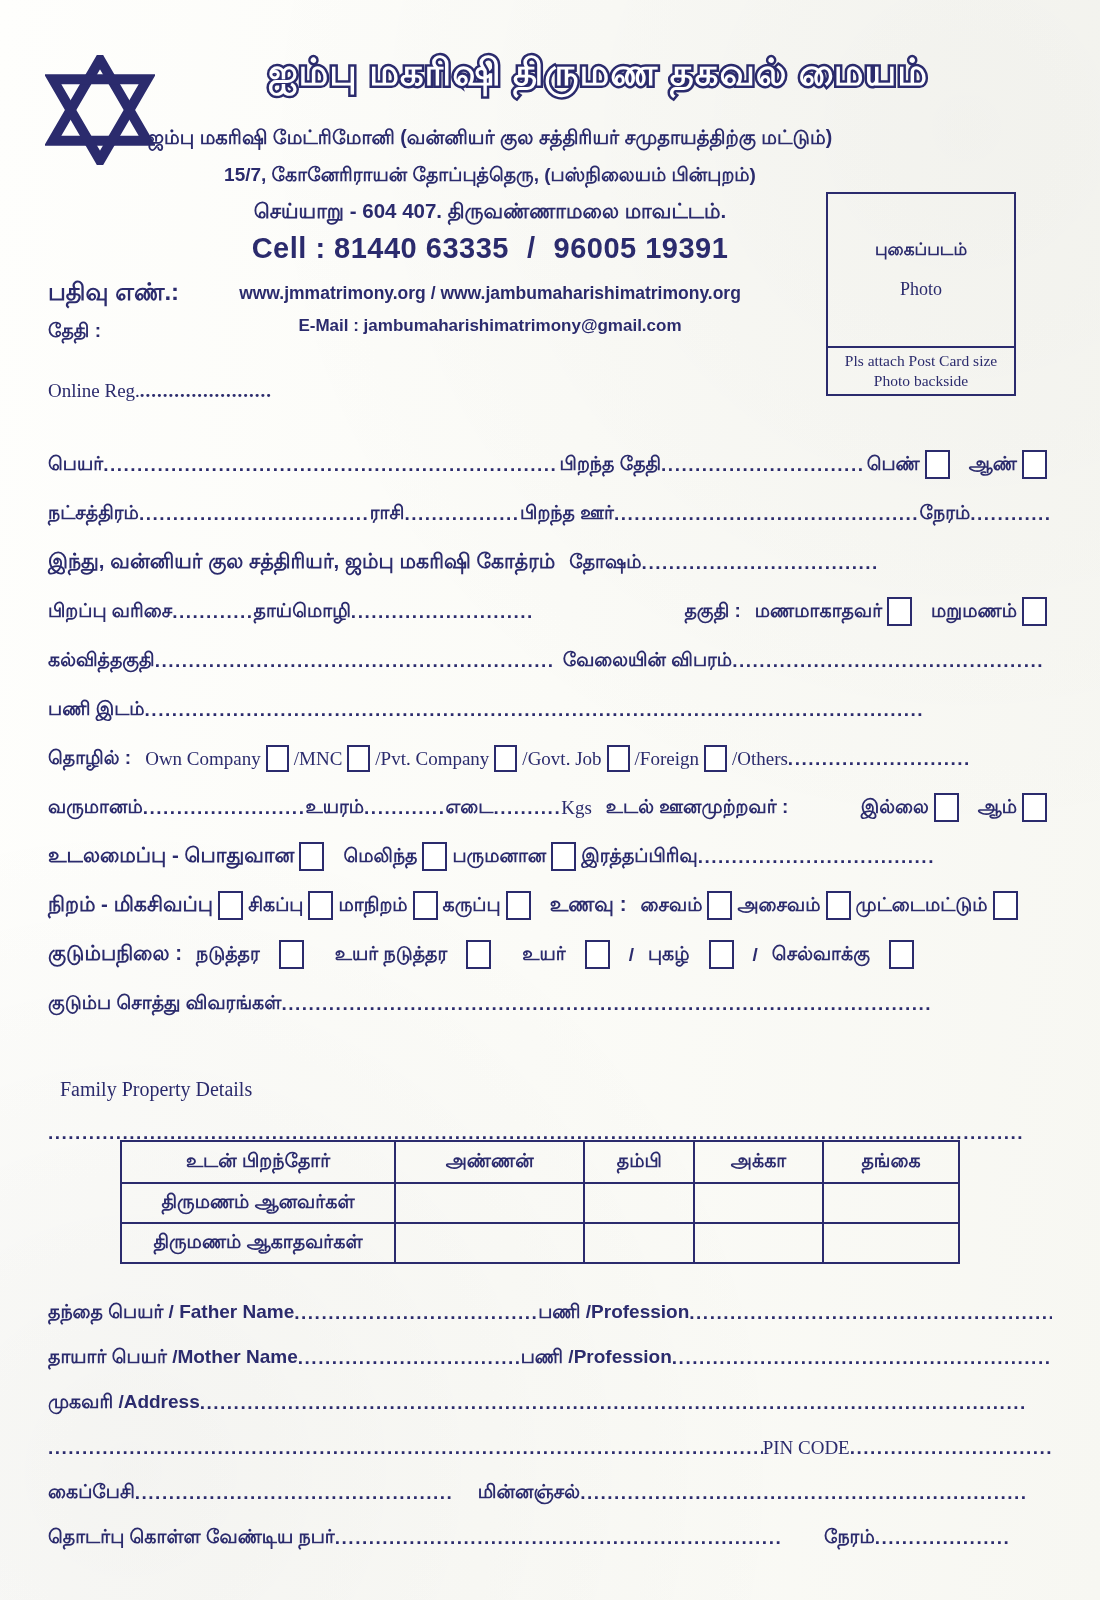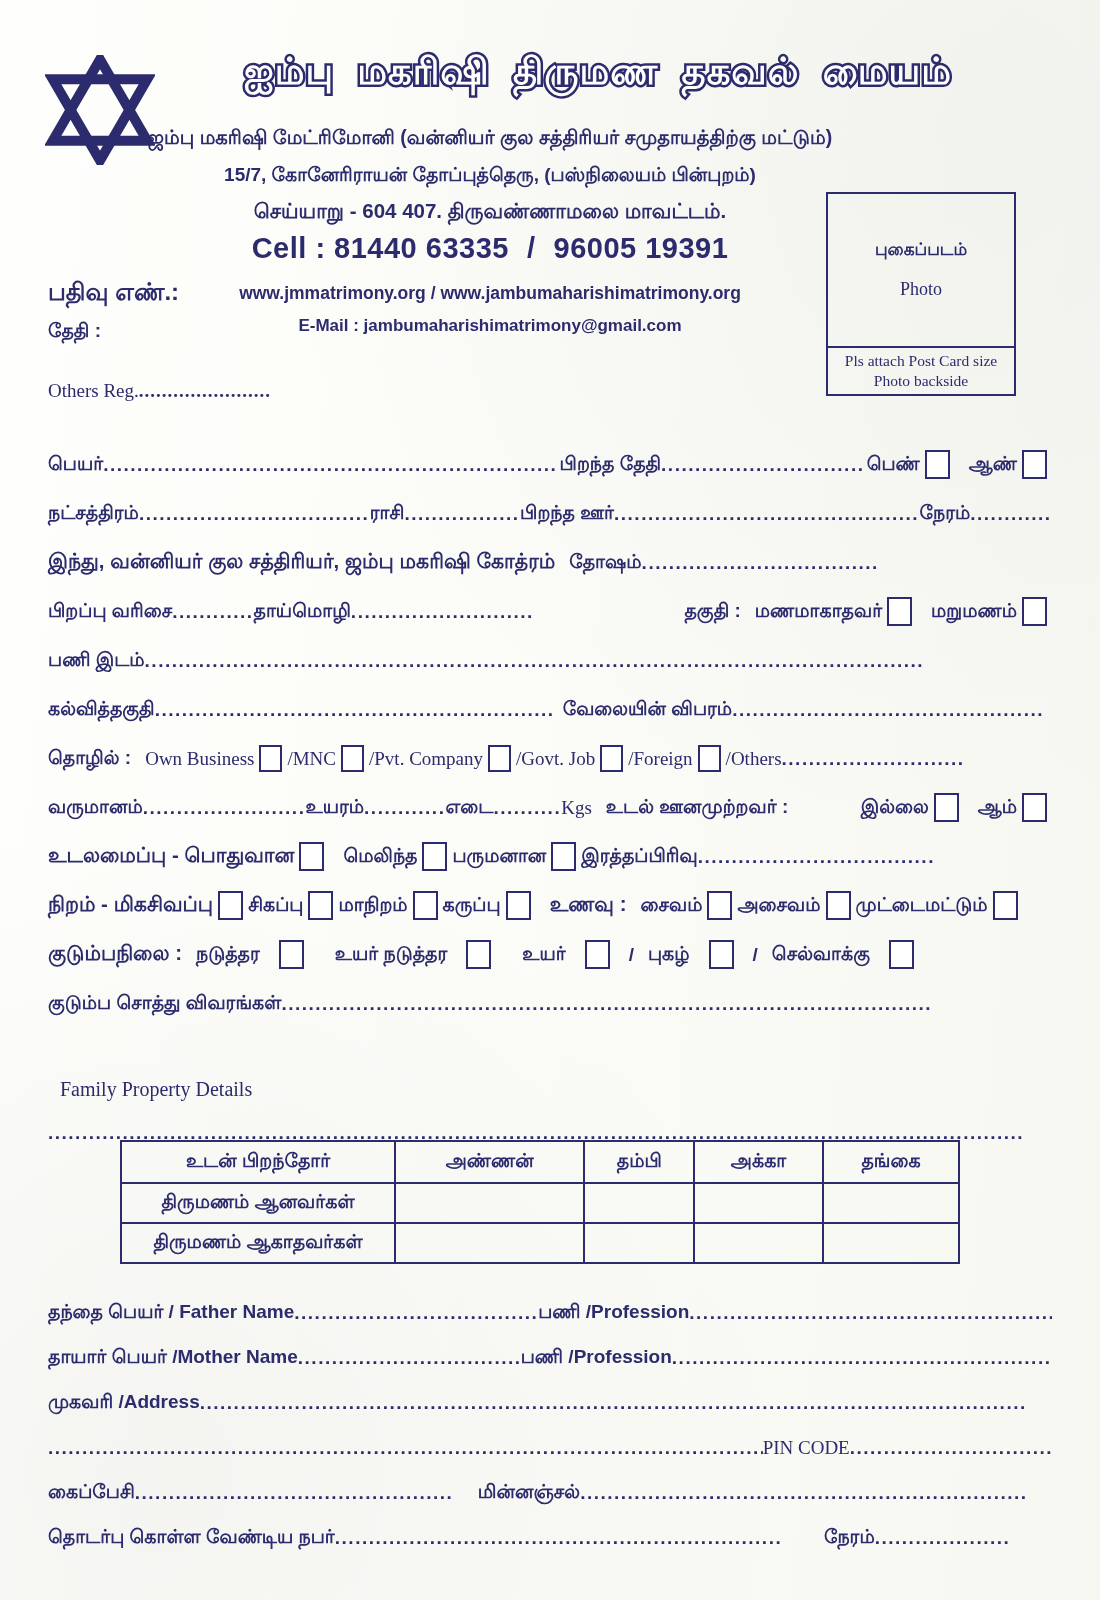--- a/index.html
+++ b/index.html
@@ -19,21 +19,21 @@
       linear-gradient(95deg,#fefefc 0%,#fbfbf7 50%,#f7f7f2 100%);
   }
   
   .hdr{position:absolute;left:0;top:0;width:1100px;height:430px;}
   .star{position:absolute;left:45px;top:55px;width:110px;height:110px;}
   .banner{
     position:absolute;left:150px;top:44px;width:860px;height:62px;
     display:flex;align-items:center;justify-content:center;
   }
   .banner-txt{
-    font-family:Liberation Mono, monospace;
+    font-family:Liberation Sans, sans-serif;
     font-weight:bold;font-size:37px;letter-spacing:1px;
     color:#ffffff;
     -webkit-text-stroke:5px #2b2b6d;
     paint-order:stroke fill;
     white-space:nowrap;
     margin-left:36px;
   }
   .org-line{position:absolute;width:1100px;text-align:center;font-weight:bold;}
   .org1{top:126px;font-size:19.5px;left:-60px;}
   .org2{top:164px;font-size:19px;left:-60px;}
@@ -127,21 +127,21 @@
     <div class="cell">
       <span>Cell : 81440 63335</span><span class="sl">/</span><span>96005 19391</span>
     </div>
 
     <div class="web">www.jmmatrimony.org / www.jambumaharishimatrimony.org</div>
     <div class="mail">E-Mail : jambumaharishimatrimony@gmail.com</div>
 
     <div class="regno">பதிவு எண்.:</div>
     <div class="regdate">தேதி :</div>
     <div class="onlinereg">
-      <span>Others Reg.</span><span class="dots">.......................</span>
+      <span>Online Reg.</span><span class="dots">.......................</span>
     </div>
 
 
     <div class="photobox">
       <div class="pinner">
         <div class="pb-ta">புகைப்படம்</div>
         <div class="pb-en">Photo</div>
       </div>
       <div class="pnote">Pls attach Post Card size Photo backside</div>
     </div>
@@ -188,35 +188,35 @@
       <span class="lbl">தகுதி :</span>
       <span class="sp"></span>
       <span class="lbl">மணமாகாதவர்</span>
       <span class="cb"></span>
       <span class="sp"></span>
       <span class="lbl">மறுமணம்</span>
       <span class="cb"></span>
     </div>
 
     <div class="row">
-      <span class="lbl">பணி இடம்</span>
-      <span class="dots">...................................................................................................................</span>
-    </div>
-
-    <div class="row">
       <span class="lbl">கல்வித்தகுதி</span>
       <span class="dots">...........................................................</span>
       <span class="lbl">வேலையின் விபரம்</span>
       <span class="dots">..............................................</span>
     </div>
 
     <div class="row">
+      <span class="lbl">பணி இடம்</span>
+      <span class="dots">...................................................................................................................</span>
+    </div>
+
+    <div class="row">
       <span class="lbl">தொழில்  :</span>
       <span class="sp"></span>
-      <span class="lbl en">Own Business</span>
+      <span class="lbl en">Own Company</span>
       <span class="cb sm"></span>
       <span class="lbl en">/</span>
       <span class="lbl en">MNC</span>
       <span class="cb sm"></span>
       <span class="lbl en">/</span>
       <span class="lbl en">Pvt. Company</span>
       <span class="cb sm"></span>
       <span class="lbl en">/</span>
       <span class="lbl en">Govt. Job</span>
       <span class="cb sm"></span>

